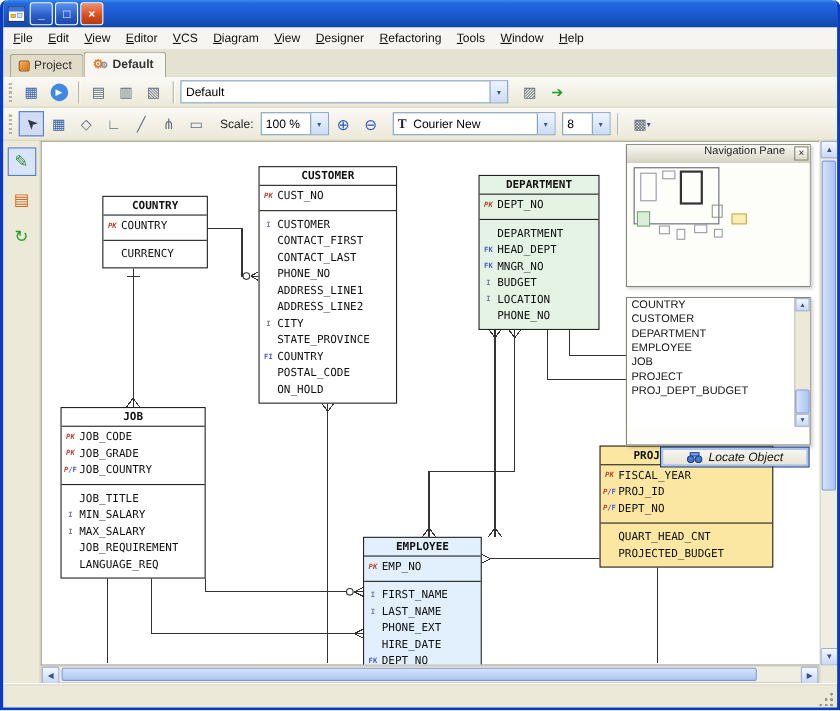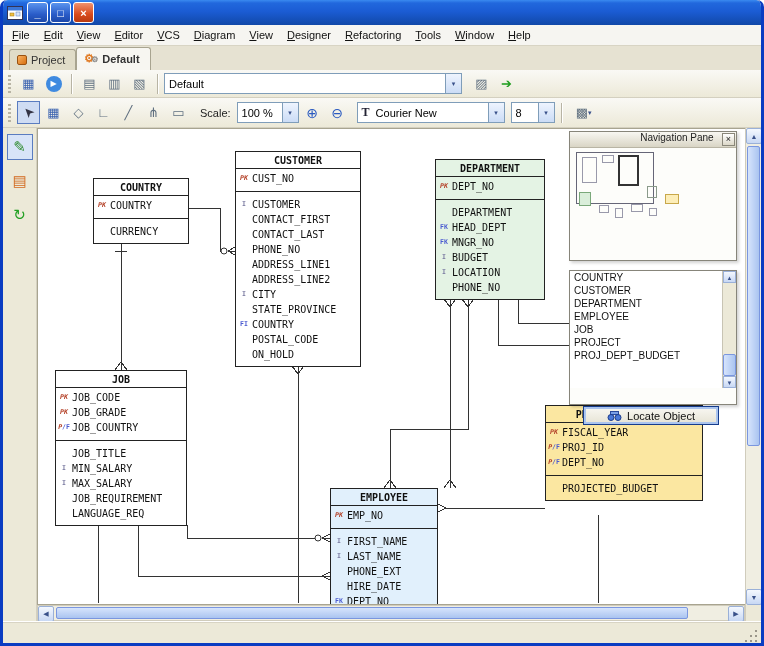--- a/index.html
+++ b/index.html
@@ -510,20 +510,24 @@
                 </div>
                 <div class="erow">
                   <span class="mk"><i class="c-pk">P</i><i class="c-fk">/F</i></span>
                   <span class="fname">DEPT_NO</span>
                 </div>
               </div>
               <div class="ediv"></div>
               <div class="esec-fields">
                 <div class="erow">
                   <span class="mk"></span>
+                  <span class="fname">QUART_HEAD_CNT</span>
+                </div>
+                <div class="erow">
+                  <span class="mk"></span>
                   <span class="fname">PROJECTED_BUDGET</span>
                 </div>
               </div>
             </div>
           </div>
 
         <div class="panel" style="left:531px;top:2px;width:168px;height:130px;">
           <div class="phdr">
             <span>Navigation Pane</span>
             <span class="pclose">×</span>
@@ -555,21 +559,21 @@
                 <div class="obj">PROJ_DEPT_BUDGET</div>
               </div>
             <div class="lscroll">
               <div class="larr">▲</div>
               <div class="lthumb"></div>
               <div class="larr">▼</div>
             </div>
           </div>
         </div>
 
-        <button class="locate-btn" style="left:545px;top:277px;width:136px;">
+        <button class="locate-btn" style="left:562px;top:277px;width:136px;font-style:italic;">
           <svg width="15" height="10" viewBox="0 0 15 10">
             <rect x="3.5" y="0.5" width="8" height="3" fill="#7aa0e8" stroke="#2a4a9c"></rect>
             <circle cx="4" cy="6.5" r="3" fill="#4a78d8" stroke="#1c3c8c"></circle>
             <circle cx="11" cy="6.5" r="3" fill="#4a78d8" stroke="#1c3c8c"></circle>
           </svg>
           <span>Locate Object</span>
         </button>
       </div>
 
       <div class="hscroll">

